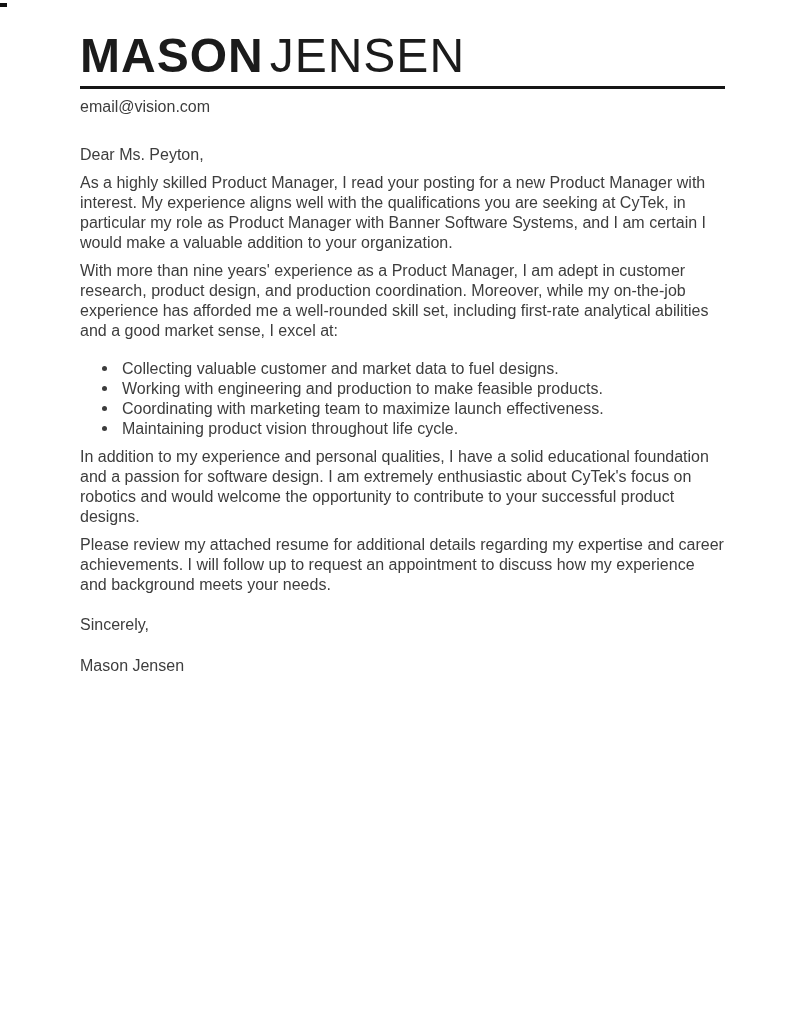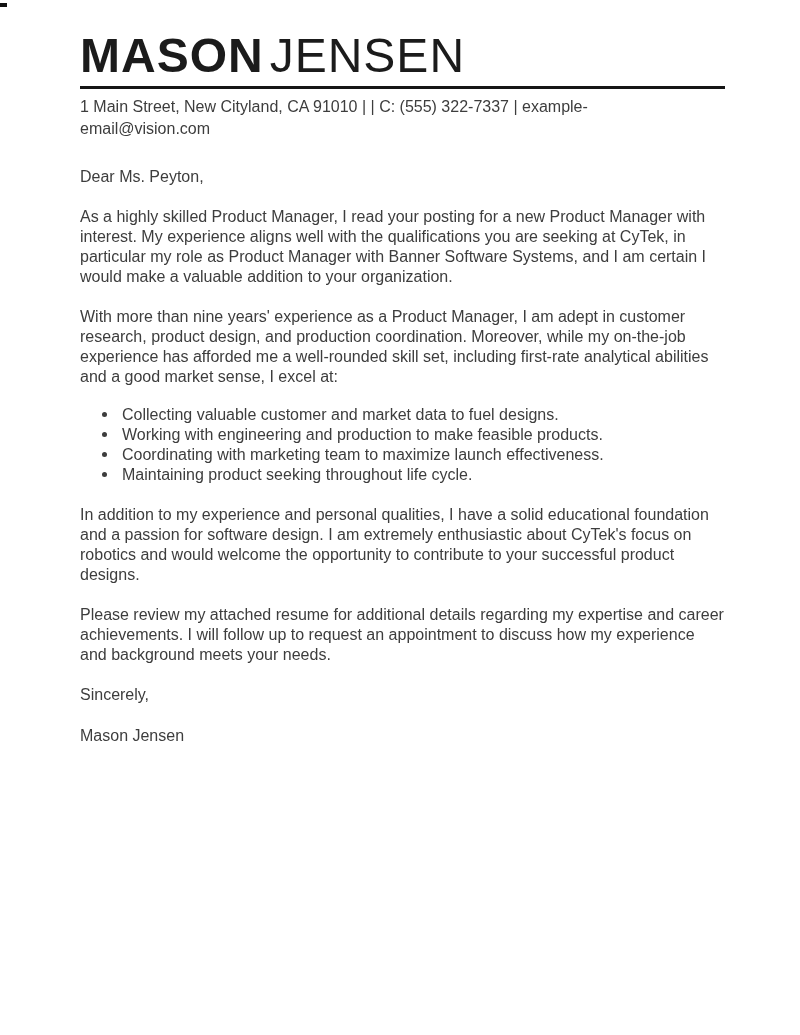--- a/index.html
+++ b/index.html
@@ -49,21 +49,21 @@
     margin-top: 4px;
   }
   .contact {
     margin-top: 7px;
     font-size: 16px;
     line-height: 22px;
     color: #3d3d3d;
   }
   .contact .c-line { display: block; }
   .salutation { margin-top: 27px; }
-  .para { margin-top: 20px; }
+  .para { margin-top: 8px; }
   .bullet-list {
     list-style: none;
     margin-top: 18px;
   }
   .bullet-list li {
     position: relative;
     padding-left: 42px;
     line-height: 20px;
   }
   .bullet-list li .dot {
@@ -87,35 +87,34 @@
 
   <div class="content">
 
     <div class="name-line">
       <span class="name-first">MASON</span><span class="name-last">JENSEN</span>
     </div>
 
     <div class="header-rule"></div>
 
     <div class="contact">
-      <span class="c-line">1 Main Street, New Cityland, CA 91010 | | C: (555) 322-7337 | example-</span>
       <span class="c-line">email@vision.com</span>
     </div>
 
     <div class="salutation">Dear Ms. Peyton,</div>
 
     <div class="para">As a highly skilled Product Manager, I read your posting for a new Product Manager with interest. My experience aligns well with the qualifications you are seeking at CyTek, in particular my role as Product Manager with Banner Software Systems, and I am certain I would make a valuable addition to your organization.</div>
 
     <div class="para">With more than nine years' experience as a Product Manager, I am adept in customer research, product design, and production coordination. Moreover, while my on-the-job experience has afforded me a well-rounded skill set, including first-rate analytical abilities and a good market sense, I excel at:</div>
 
     <ul class="bullet-list">
       <li><span class="dot"></span><span>Collecting valuable customer and market data to fuel designs.</span></li>
       <li><span class="dot"></span><span>Working with engineering and production to make feasible products.</span></li>
       <li><span class="dot"></span><span>Coordinating with marketing team to maximize launch effectiveness.</span></li>
-      <li><span class="dot"></span><span>Maintaining product seeking throughout life cycle.</span></li>
+      <li><span class="dot"></span><span>Maintaining product vision throughout life cycle.</span></li>
     </ul>
 
     <div class="para">In addition to my experience and personal qualities, I have a solid educational foundation and a passion for software design. I am extremely enthusiastic about CyTek's focus on robotics and would welcome the opportunity to contribute to your successful product designs.</div>
 
     <div class="para">Please review my attached resume for additional details regarding my expertise and career achievements. I will follow up to request an appointment to discuss how my experience and background meets your needs.</div>
 
 
     <div class="closing">Sincerely,</div>
 
     <div class="signature-name">Mason Jensen</div>

